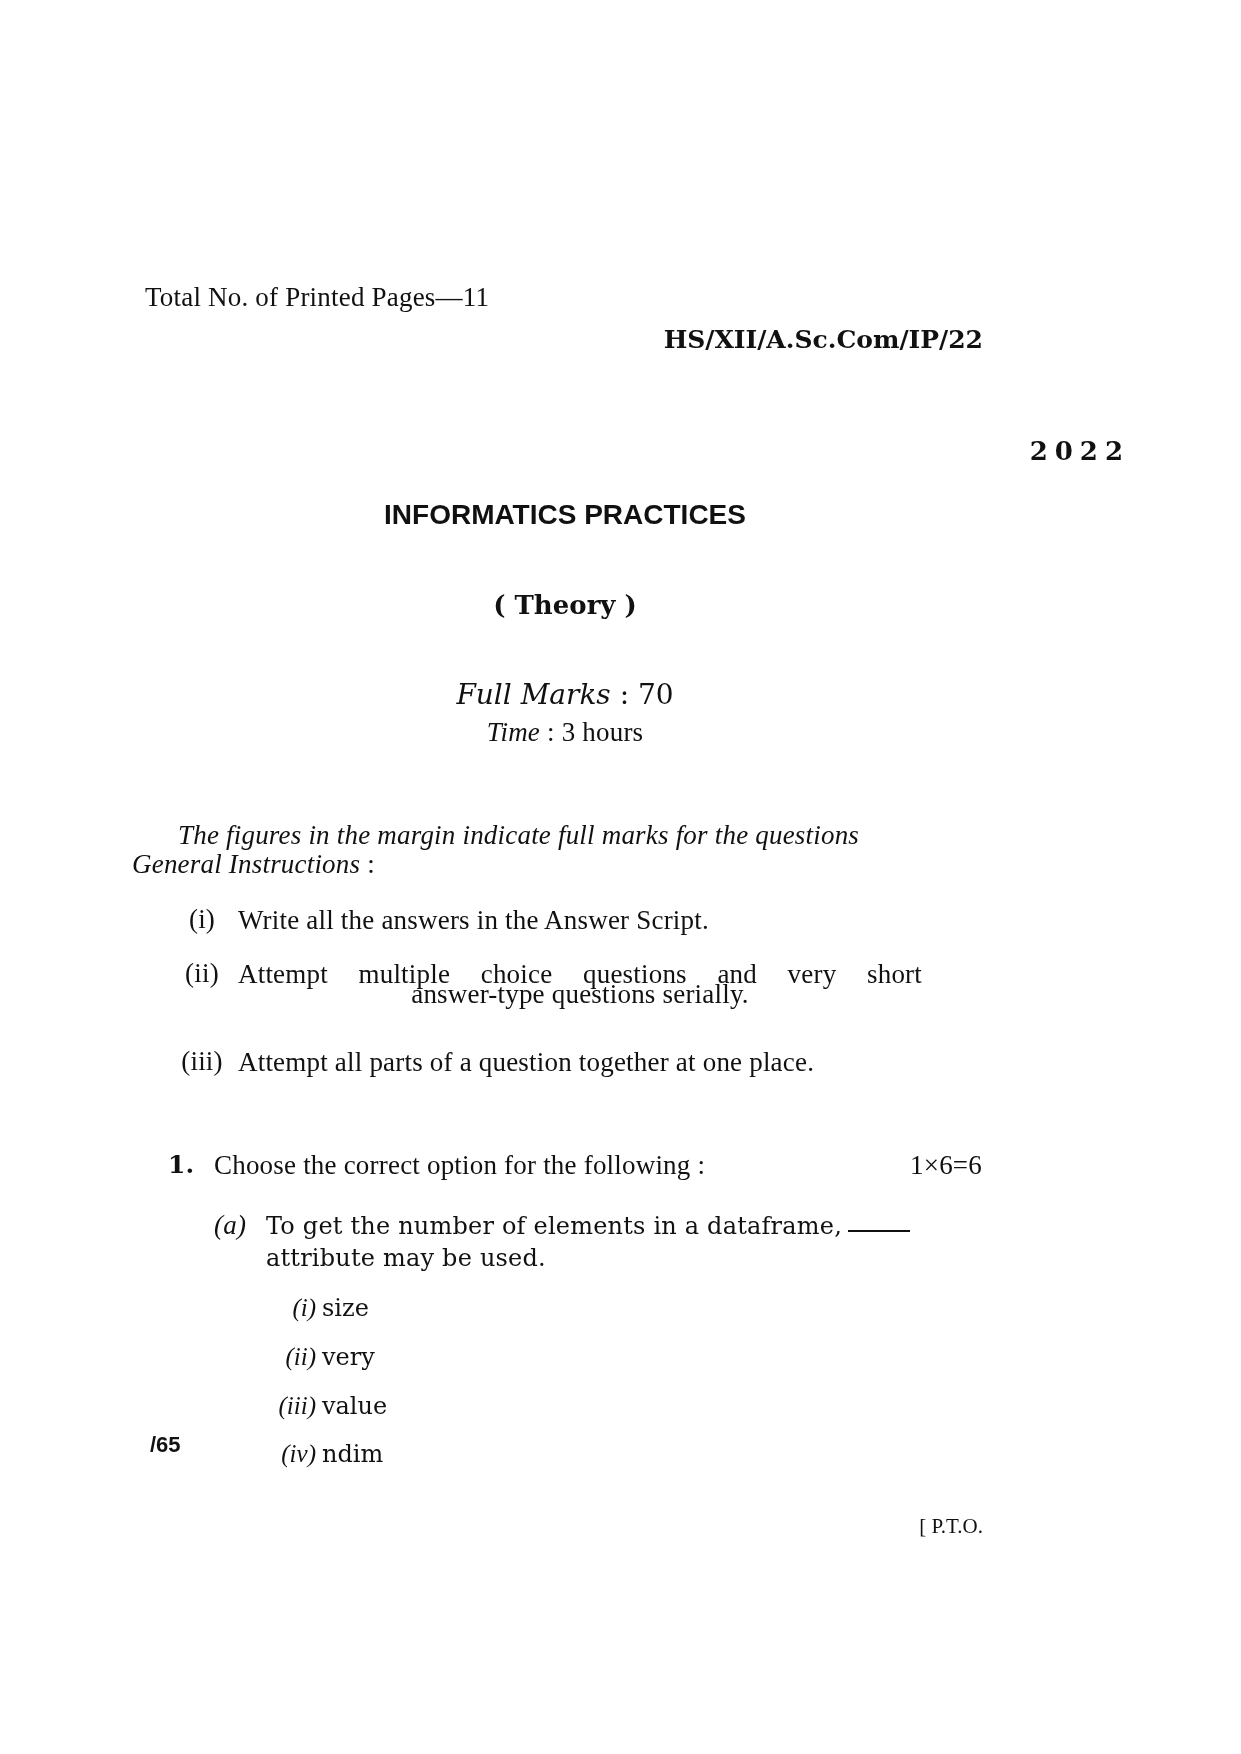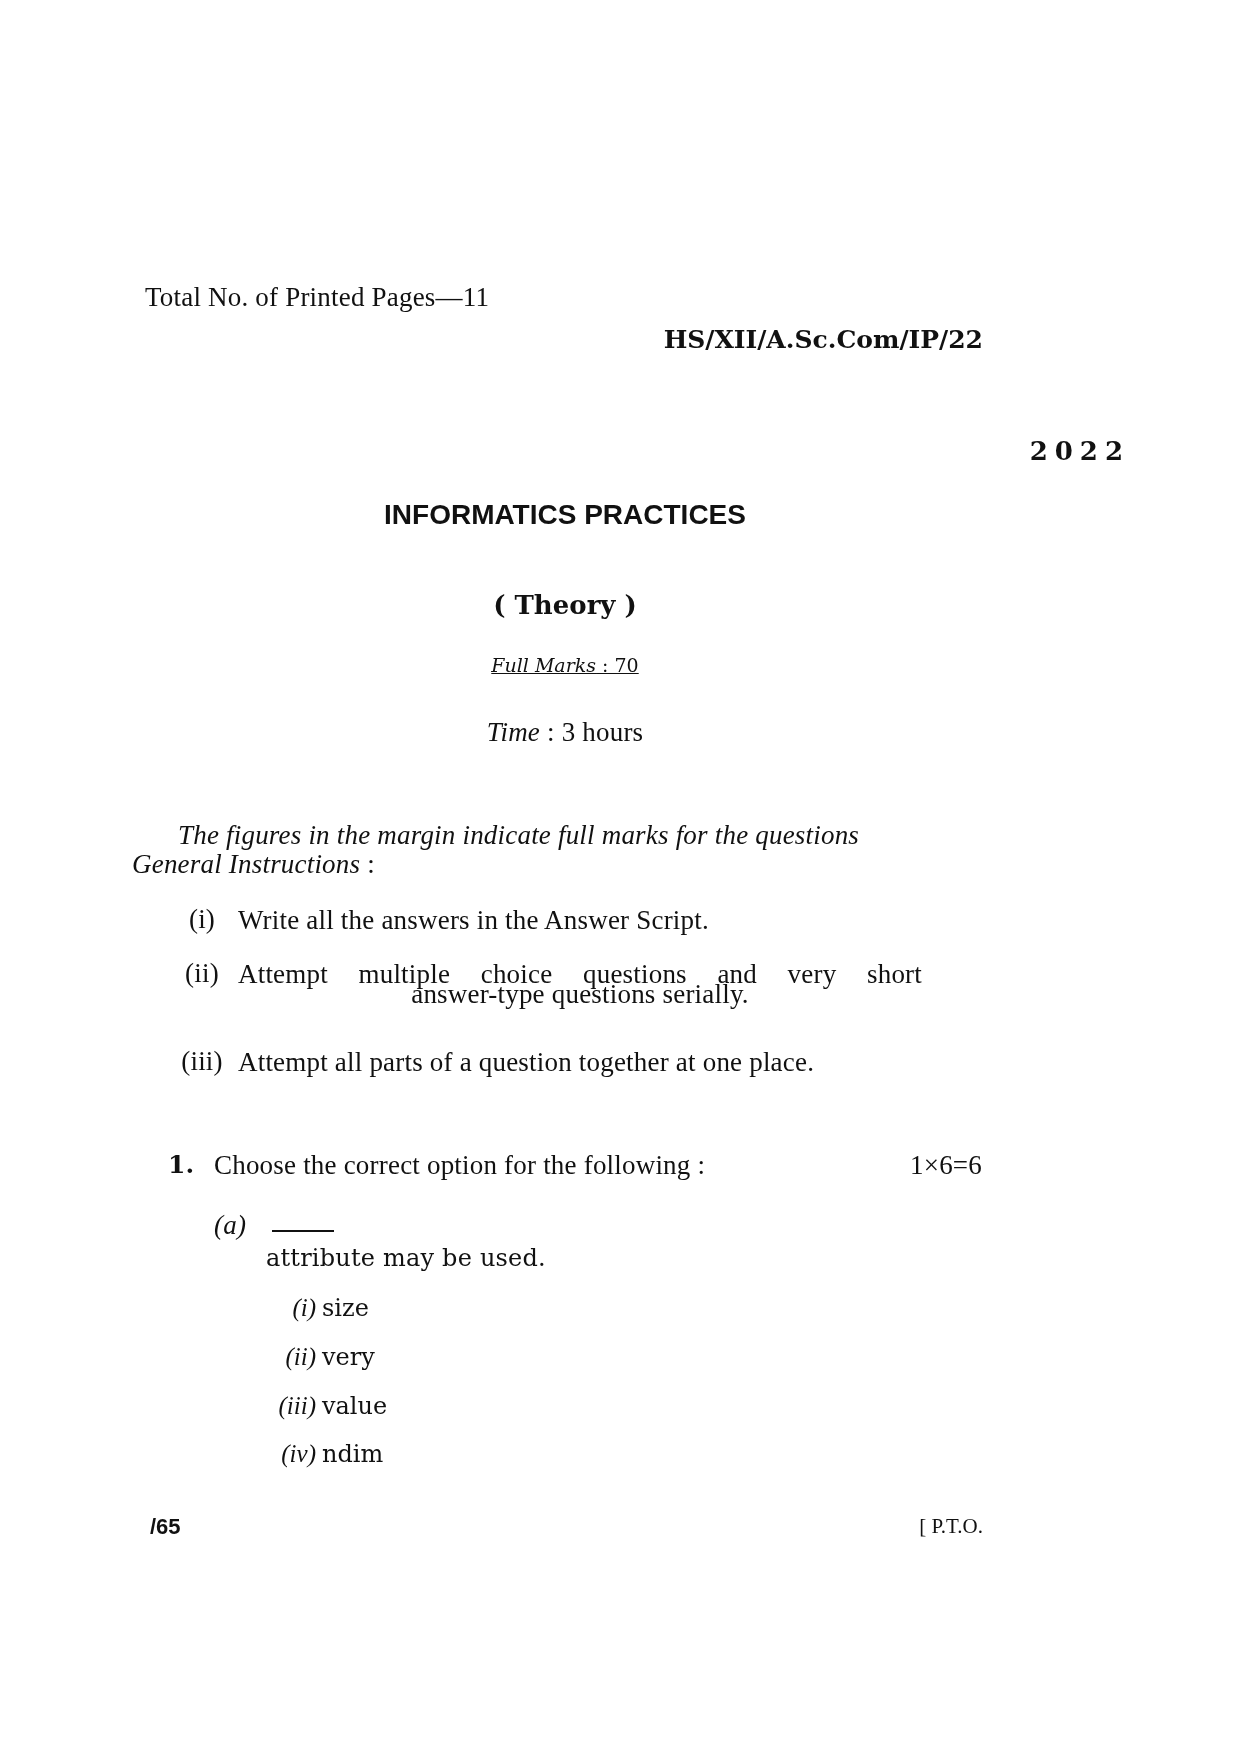--- a/index.html
+++ b/index.html
@@ -18,21 +18,21 @@
     .abs { position: absolute; white-space: nowrap; }
     .cond { font-family: "Liberation Serif", serif; font-size: 27px; letter-spacing: 0.2px; }
     .ital { font-style: italic; }
     .center { left: 0; width: 1130px; text-align: center; }
 
     #printed-pages { left: 145px; top: 282px; }
     #paper-code { right: 258px; top: 325px; font-family: "DejaVu Serif", serif; font-weight: bold; font-size: 25px; }
     #year { top: 436px; font-family: "DejaVu Serif", serif; font-weight: bold; font-size: 26px; letter-spacing: 7px; text-align: right; }
     #subject { top: 499px; font-family: Liberation Sans, sans-serif; font-weight: bold; font-size: 28px; }
     #paper-type { top: 590px; font-family: "DejaVu Serif", serif; font-weight: bold; font-size: 26px; }
-    #full-marks { top: 654px; font-family: "DejaVu Serif", serif; font-size: 19px; text-decoration: underline; }
+    #full-marks { top: 678px; font-family: "DejaVu Serif", serif; font-size: 28px; }
     #time { top: 717px; }
     #margin-note { left: 178px; top: 820px; }
     #gi-title { left: 132px; top: 849px; }
 
     .instr { left: 172px; width: 760px; }
     .instr .num { position: absolute; left: 0; width: 60px; text-align: center; }
     .instr .txt { position: absolute; left: 66px; width: 684px; white-space: normal; line-height: 32px; }
     .instr .txt.justify { text-align: justify; text-align-last: justify; }
 
     #q1 { left: 168px; top: 1150px; width: 814px; }
@@ -42,21 +42,21 @@
 
     #q1a { left: 214px; top: 1210px; width: 720px; }
     #q1a .lbl { position: absolute; left: 0; }
     #q1a .txt { position: absolute; left: 52px; width: 660px; white-space: normal; line-height: 32px; font-family: "DejaVu Serif", serif; font-size: 24px; }
     .blank { display: inline-block; width: 62px; border-bottom: 2px solid #111; margin-left: 6px; vertical-align: 2px; }
 
     .opt { left: 260px; width: 300px; height: 34px; }
     .opt .lbl { position: absolute; right: 244px; font-family: "Liberation Serif", serif; font-style: italic; font-size: 25px; }
     .opt .val { position: absolute; left: 62px; font-family: "DejaVu Serif", serif; font-size: 24px; }
 
-    #footer-code { left: 150px; top: 1514px; font-family: "Liberation Sans", sans-serif; font-weight: bold; font-size: 22px; }
+    #footer-code { left: 150px; top: 1432px; font-family: "Liberation Sans", sans-serif; font-weight: bold; font-size: 22px; }
     #footer-pto { right: 258px; top: 1514px; font-family: "Liberation Serif", serif; font-size: 21px; }
   </style>
 </head>
 <body>
 
 <div class="abs cond" id="printed-pages">Total No. of Printed Pages—11</div>
 <div class="abs" id="paper-code">HS/XII/A.Sc.Com/IP/22</div>
 
 <div class="abs center" id="year">2022</div>
 <div class="abs center" id="subject">INFORMATICS PRACTICES</div>
@@ -87,21 +87,21 @@
 </div>
 
 <div class="abs cond" id="q1">
   <span class="qnum">1.</span>
   <span class="qtext">Choose the correct option for the following :</span>
   <span class="qmarks">1×6=6</span>
 </div>
 
 <div class="abs cond" id="q1a">
   <span class="lbl ital">(a)</span>
-  <span class="txt"><span class="blank"></span></span>
+  <span class="txt"><span>To get the number of elements in a dataframe,</span><span class="blank"></span></span>
   <span class="txt" style="top:32px;">attribute may be used.</span>
 </div>
 
 <div class="abs opt" style="top:1294px;">
   <span class="lbl">(i)</span>
   <span class="val">size</span>
 </div>
 <div class="abs opt" style="top:1343px;">
   <span class="lbl">(ii)</span>
   <span class="val">very</span>

